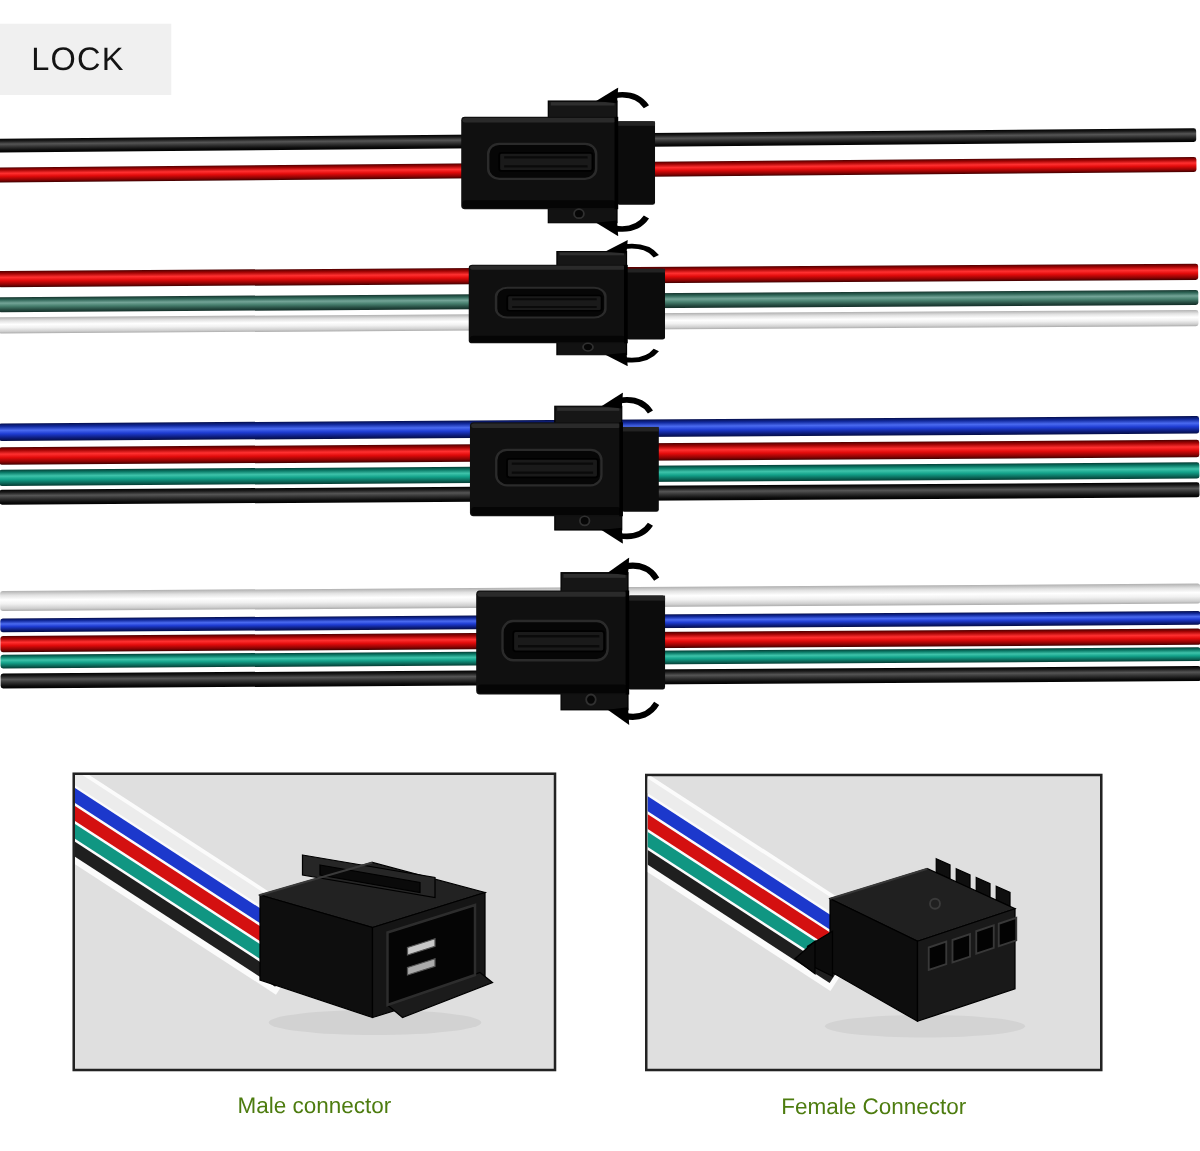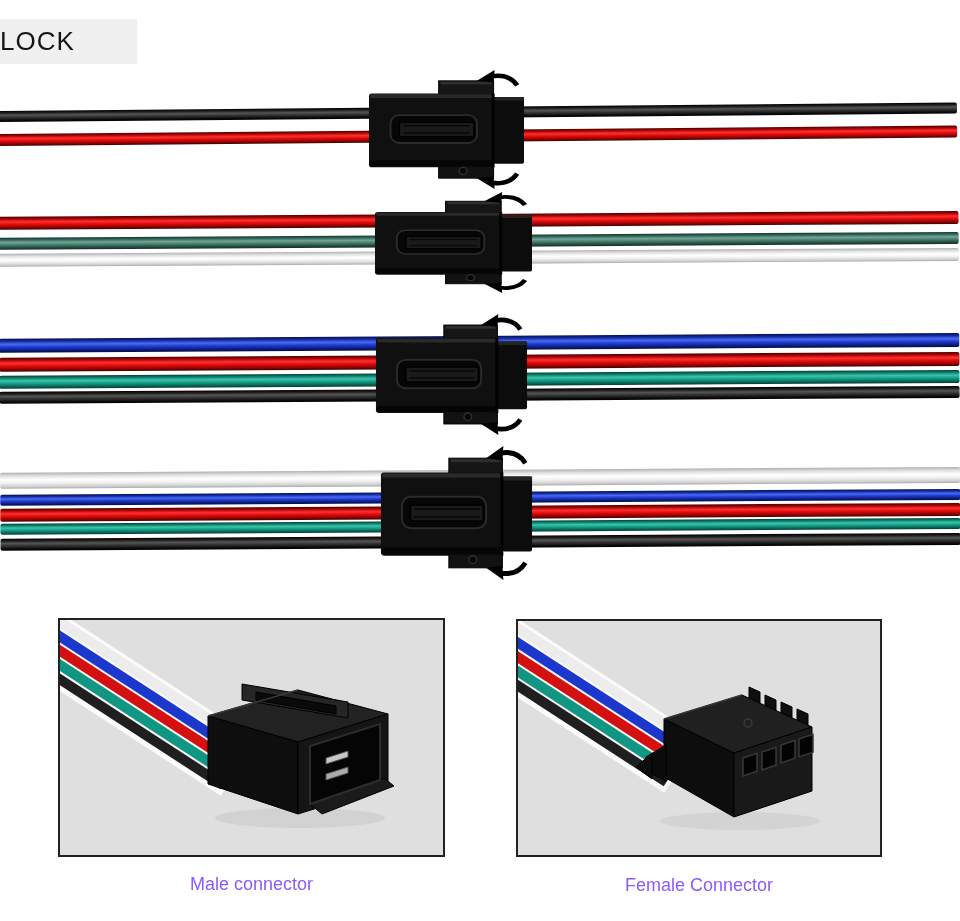--- a/index.html
+++ b/index.html
@@ -1,38 +1,38 @@
 <!DOCTYPE html>
 <html><head>
 <meta charset="utf-8">
 <style>
   html,body{margin:0;padding:0;background:#fff;}
   .stage{position:relative;width:960px;height:921px;background:#ffffff;overflow:hidden;
          font-family:"Liberation Sans",sans-serif;}
   
-  .lock-badge{position:absolute;left:0;top:19px;width:137px;height:45px;background:#f0f0f0;
-    display:flex;align-items:center;box-sizing:border-box;
+  .lock-badge{position:absolute;left:0;top:19px;width:137px;height:57px;background:#f0f0f0;
+    display:flex;align-items:center;padding-left:25px;box-sizing:border-box;
     font-size:26px;letter-spacing:1px;color:#141414;}
   
   .assembly-row{position:absolute;left:0;top:0;width:100%;height:100%;}
   .wire-group{position:absolute;left:0;top:0;width:100%;height:100%;transform-origin:450px 50%;}
   .wire{position:absolute;left:0;right:0;border-radius:2px;}
   .w-black{background:linear-gradient(180deg,#000 0%,#1c1c1c 18%,#555 40%,#333 60%,#0c0c0c 85%,#000 100%);}
   .w-red{background:linear-gradient(180deg,#4d0000 0%,#a50505 18%,#ff3030 40%,#e20b0b 60%,#8a0303 85%,#3f0000 100%);}
   .w-green{background:linear-gradient(180deg,#043f36 0%,#0c7c69 18%,#3ec3aa 40%,#13a28a 60%,#0a6355 85%,#053c33 100%);}
   .w-green_dark{background:linear-gradient(180deg,#16342d 0%,#2f6557 18%,#73a497 40%,#48806f 60%,#24493f 85%,#142e28 100%);}
   .w-blue{background:linear-gradient(180deg,#050f4d 0%,#122a9e 18%,#4a6af0 40%,#1e3cd2 60%,#0c1b78 85%,#040d45 100%);}
   .w-white{background:linear-gradient(180deg,#b0b0b0 0%,#e2e2e2 22%,#ffffff 45%,#f1f1f1 65%,#cfcfcf 88%,#ababab 100%);}
   .connector{position:absolute;}
   
   .photo-box{position:absolute;background:#dfdfdf;border:2px solid #222;box-sizing:border-box;overflow:hidden;}
   .photo-box svg{display:block;}
   .box-male{left:58px;top:618px;width:387px;height:239px;}
   .box-female{left:516px;top:619px;width:366px;height:238px;}
-  .caption{position:absolute;font-size:18px;color:#8b5cf6;text-align:center;}
+  .caption{position:absolute;font-size:18px;color:#4d7c0f;text-align:center;}
   .caption-male{left:58px;top:874px;width:387px;}
   .caption-female{left:516px;top:875px;width:366px;text-align:center;}
 </style>
 </head>
 <body>
 
 <div class="stage">
 
   <svg width="0" height="0" style="position:absolute">
     <defs>

